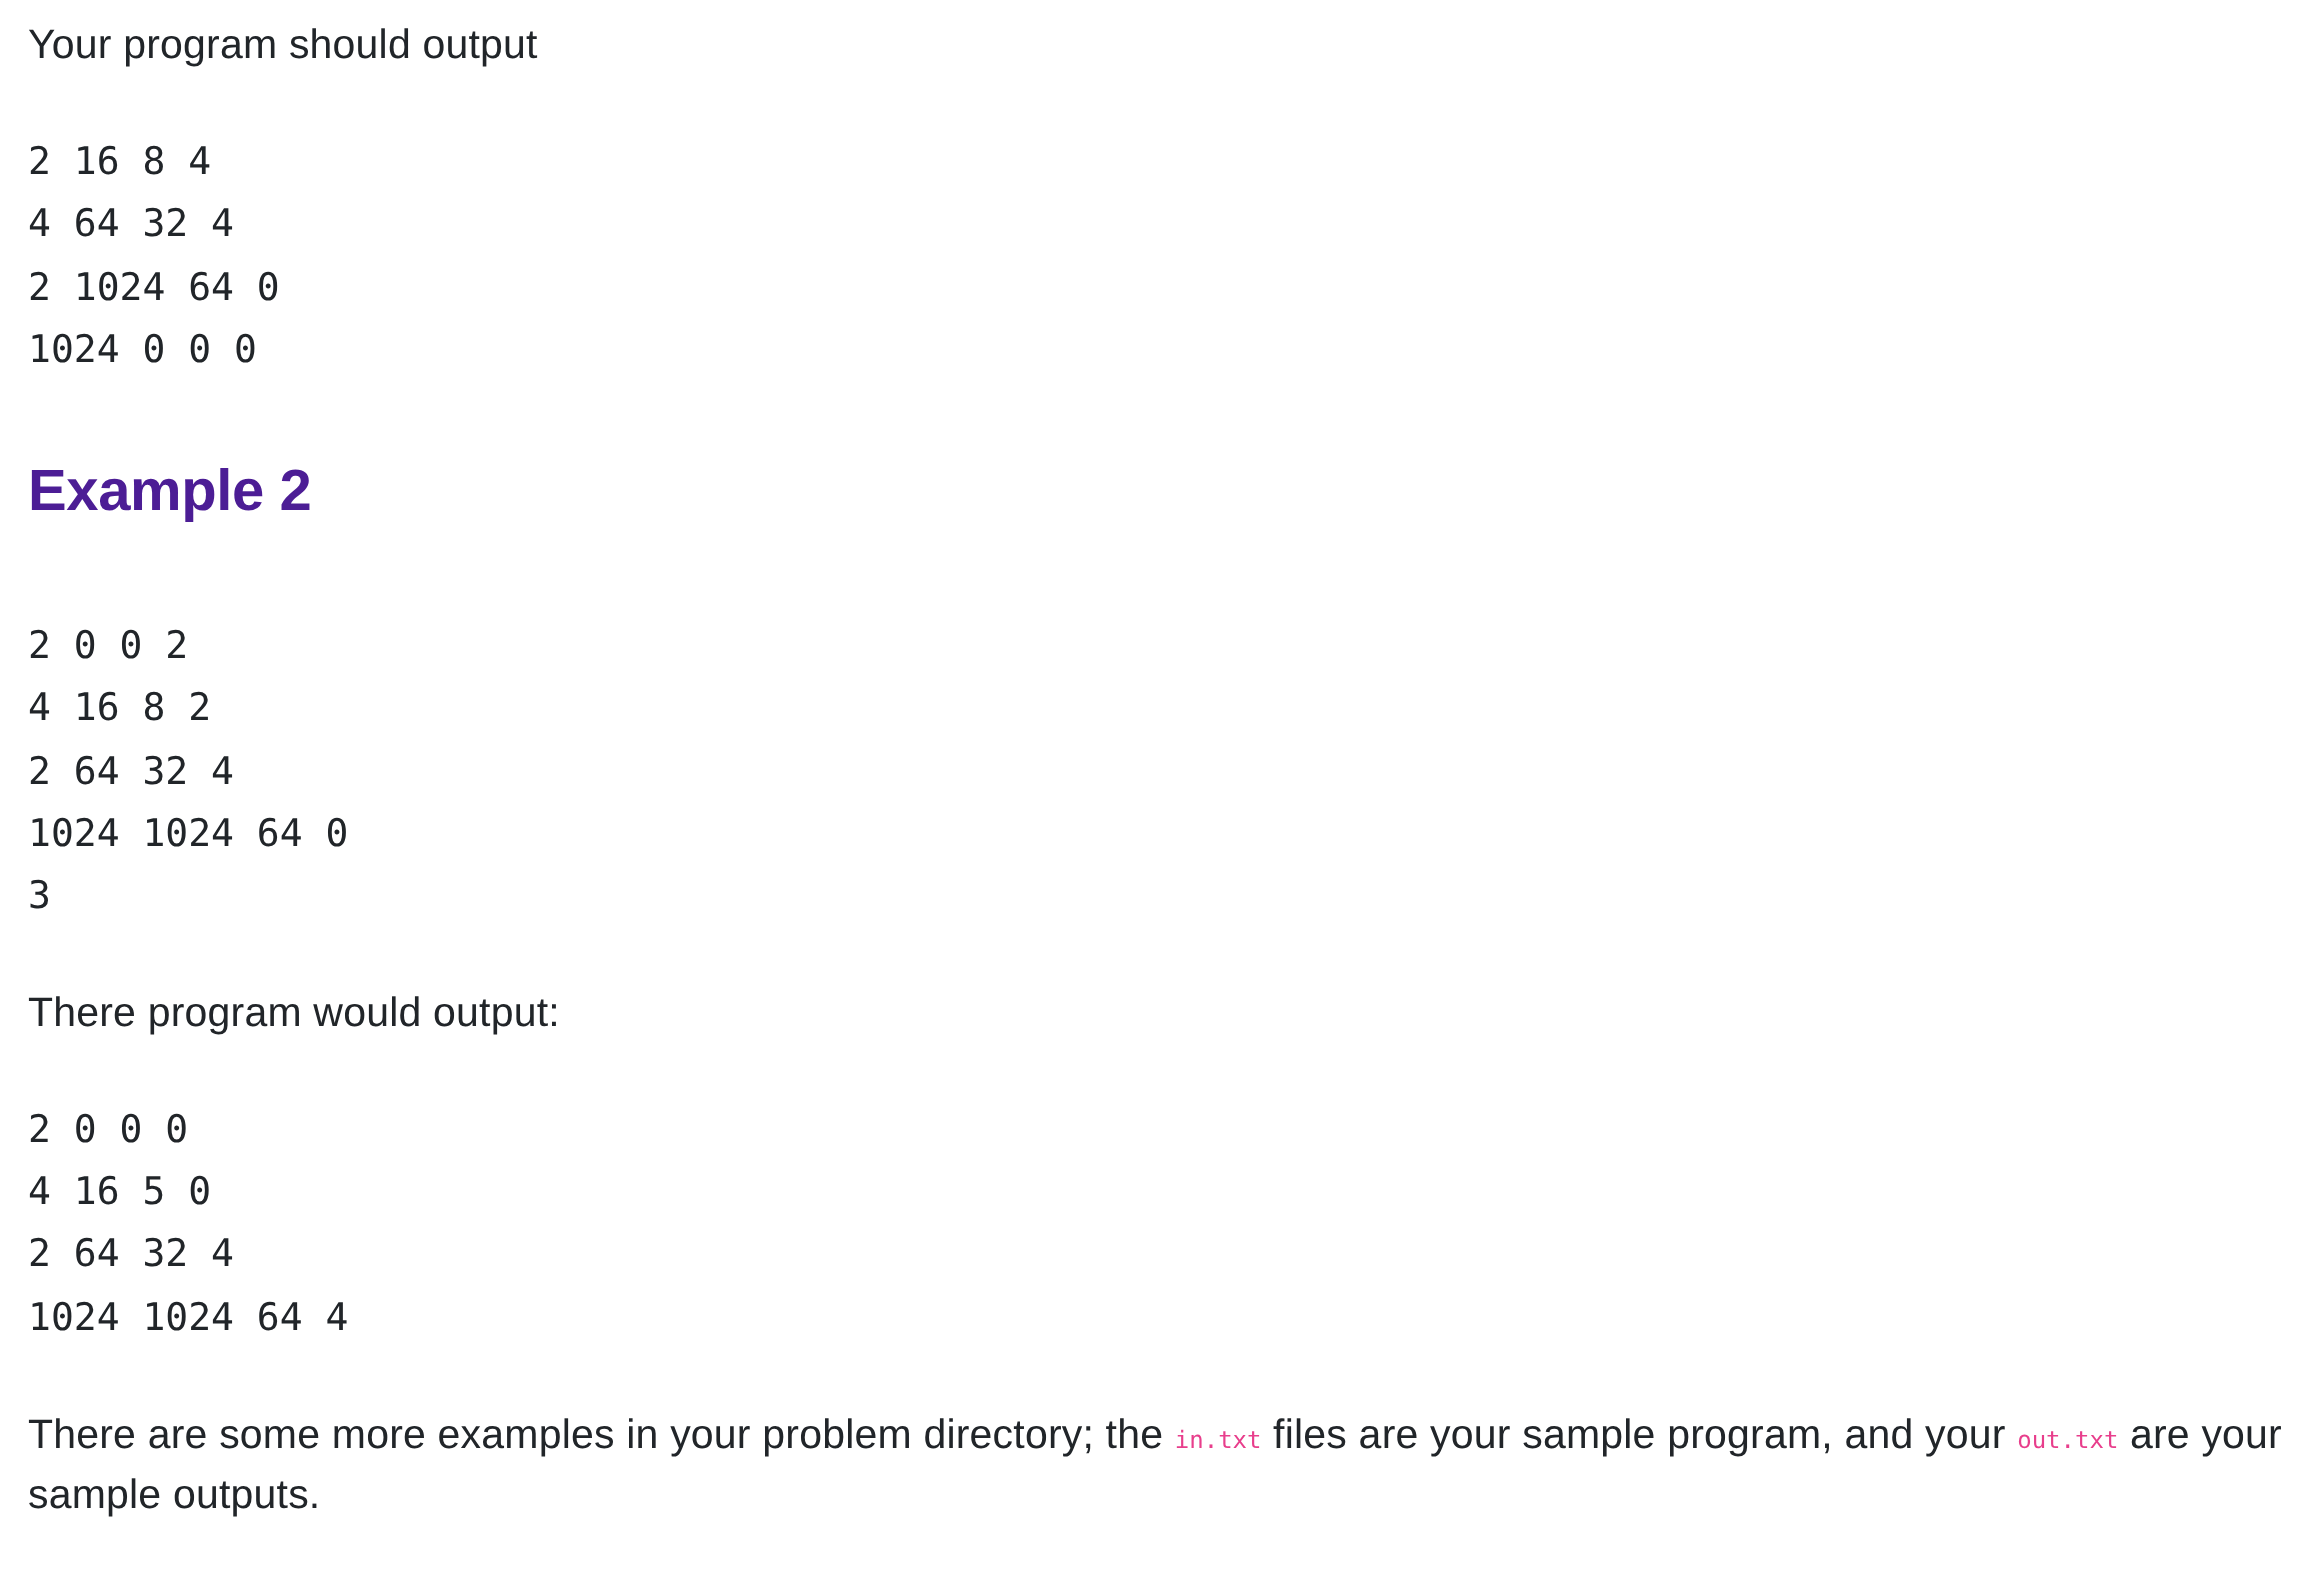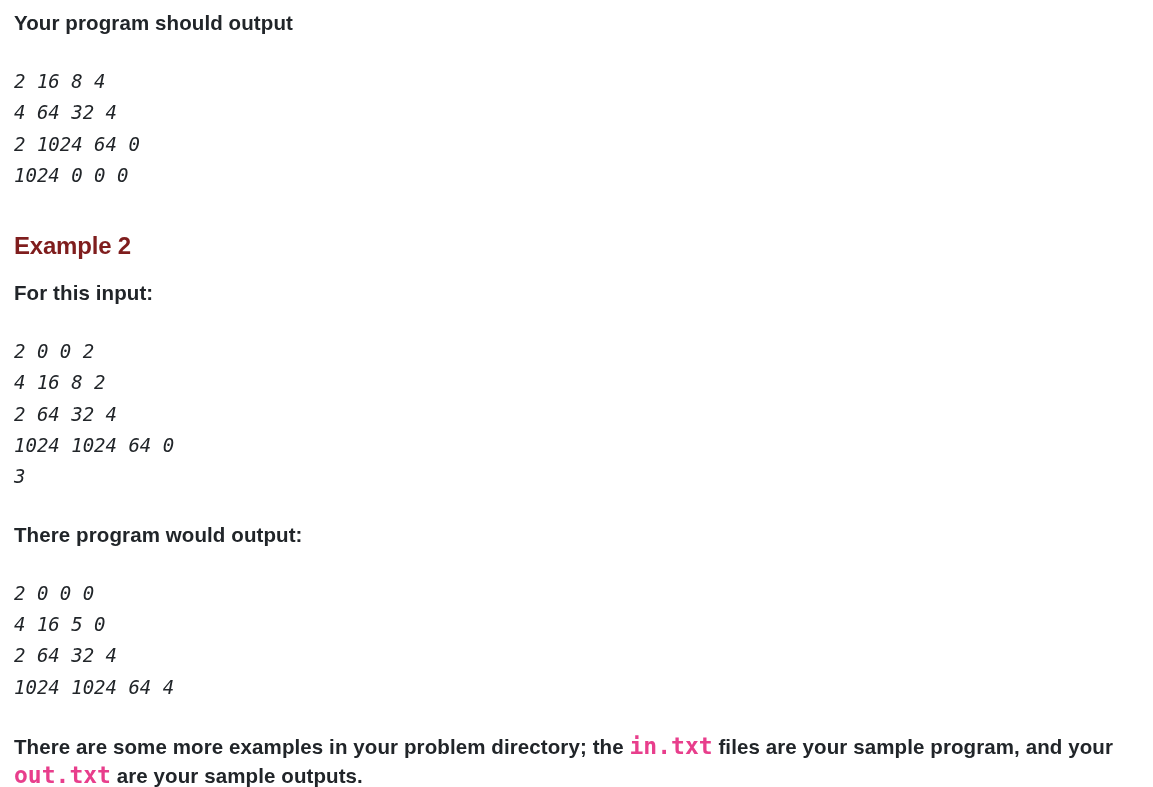--- a/index.html
+++ b/index.html
@@ -16,48 +16,47 @@
     -webkit-font-smoothing: antialiased;
   }
   .page {
     padding: 0 10px 0 14px;
     box-sizing: border-box;
     width: 1153px;
   }
   p.para {
     font-size: 20.5px;
     line-height: 28px;
-    font-weight: 700;
+    font-weight: 400;
     color: #212529;
     margin: 0;
     letter-spacing: 0.1px;
   }
   pre.code {
     font-family: "DejaVu Sans Mono", monospace;
     font-size: 19px;
     line-height: 31.3px;
     color: #212529;
     margin: 0;
     background: transparent;
     border: none;
     white-space: pre;
     letter-spacing: 0px;
-    font-style: italic;
   }
   h2.heading {
-    font-size: 24px;
+    font-size: 29px;
     line-height: 34px;
     font-weight: 700;
-    color: #7f1d1d;
+    color: #4c1d95;
     margin: 0;
     letter-spacing: -0.2px;
   }
   code.inline {
     font-family: "DejaVu Sans Mono", monospace;
-    font-size: 23px;
+    font-size: 12px;
     color: #e83e8c;
     background: transparent;
     letter-spacing: 0px;
     word-wrap: break-word;
   }
   .sp-para-code { height: 29px; }
   .sp-code-heading { height: 38px; }
   .sp-heading-para { height: 16px; }
   .sp-code-para { height: 28px; }
   .sp-code-para-big { height: 29px; }
@@ -75,21 +74,20 @@
 4 64 32 4
 2 1024 64 0
 1024 0 0 0</pre>
 
   <div class="sp-code-heading"></div>
 
   <h2 class="heading">Example 2</h2>
 
   <div class="sp-heading-para"></div>
 
-  <p class="para">For this input:</p>
 
   <div class="sp-para-code"></div>
 
   <pre class="code">2 0 0 2
 4 16 8 2
 2 64 32 4
 1024 1024 64 0
 3</pre>
 
   <div class="sp-code-para"></div>

